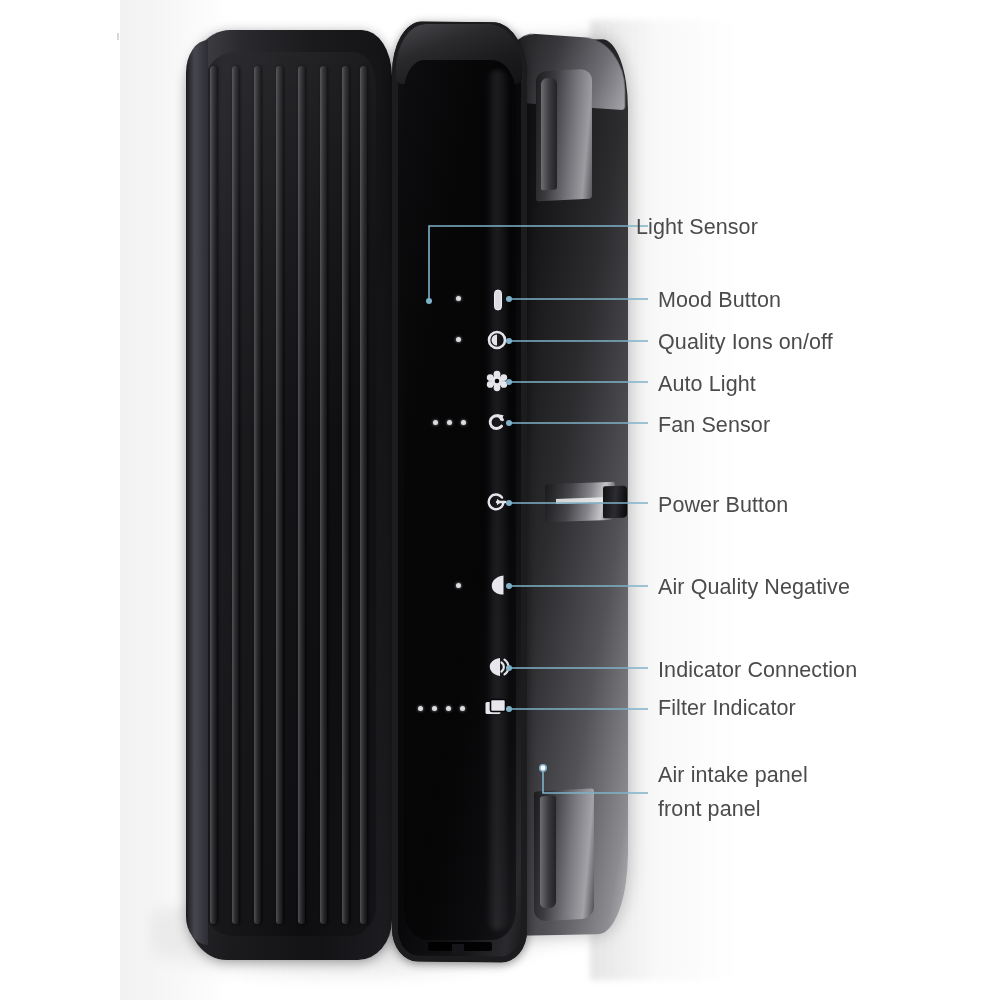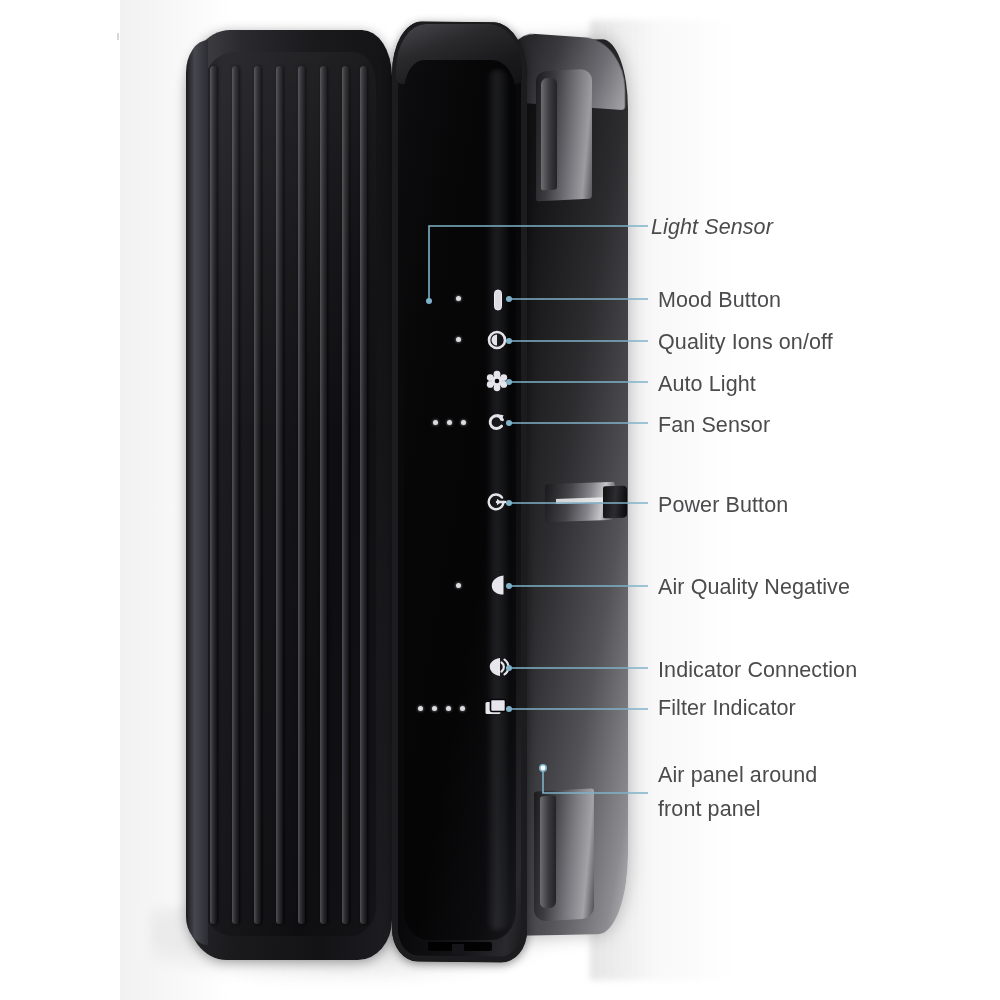--- a/index.html
+++ b/index.html
@@ -418,26 +418,26 @@
 
       <path d="M506 709 L648 709"></path>
       <circle cx="509" cy="709" r="3" fill="#7fb2c9" stroke="none"></circle>
 
       <path d="M543 768 L543 793 L648 793"></path>
       <circle cx="543" cy="768" r="3.2" fill="#ffffff" stroke="#7fb2c9" stroke-width="1.6"></circle>
     </g>
   </svg>
 
   <div id="labels">
-    <div class="label" style="left:651px; top:212px;font-style:italic;">Light Sensor</div>
+    <div class="label" style="left:636px; top:212px;">Light Sensor</div>
     <div class="label" style="left:658px; top:285px;">Mood Button</div>
     <div class="label" style="left:658px; top:327px;">Quality Ions on/off</div>
     <div class="label" style="left:658px; top:369px;">Auto Light</div>
     <div class="label" style="left:658px; top:410px;">Fan Sensor</div>
     <div class="label" style="left:658px; top:490px;">Power Button</div>
     <div class="label" style="left:658px; top:572px;">Air Quality Negative</div>
     <div class="label" style="left:658px; top:655px;">Indicator Connection</div>
     <div class="label" style="left:658px; top:693px;">Filter Indicator</div>
-    <div class="label" style="left:658px; top:760px;">Air panel around</div>
+    <div class="label" style="left:658px; top:760px;">Air intake panel</div>
     <div class="label" style="left:658px; top:794px;">front panel</div>
   </div>
 
 </div>
 
 </body></html>

